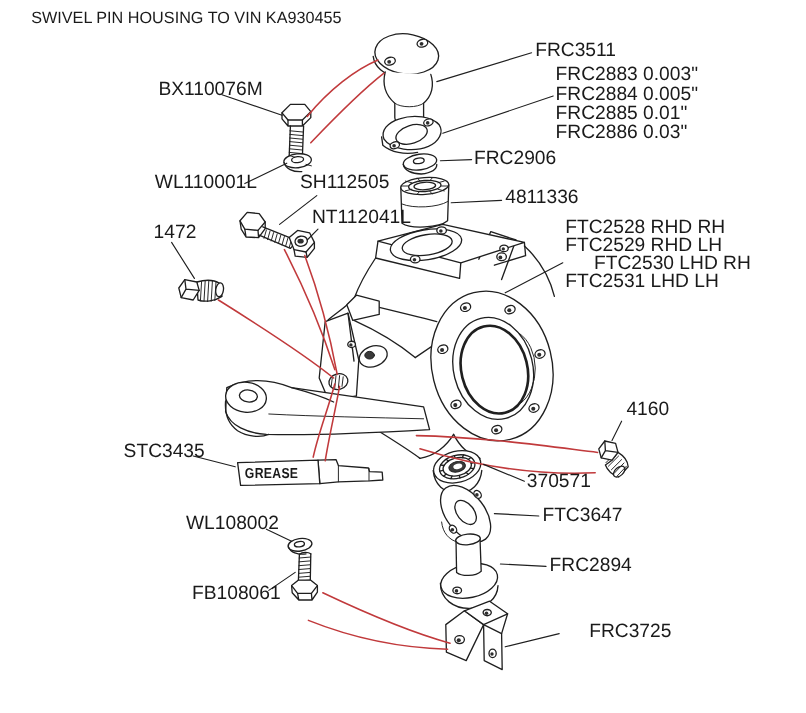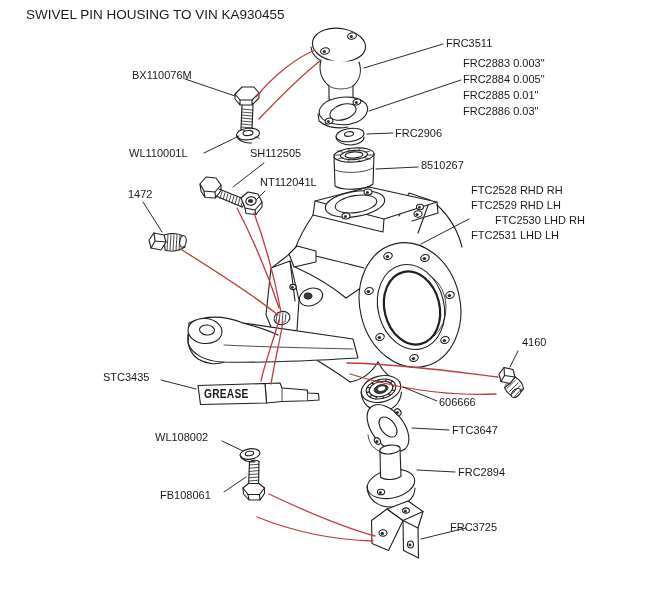--- a/index.html
+++ b/index.html
@@ -14,21 +14,21 @@
   #stage svg{position:absolute;left:0;top:0;}
   svg path,svg ellipse,svg circle,svg line{stroke:var(--line);fill:none;
     stroke-width:1.1;stroke-linecap:round;stroke-linejoin:round;}
   svg .fw{fill:#ffffff;}
   svg .fd{fill:#2e2e2e;stroke:none;}
   svg .fd2{fill:#3a3a3a;stroke:var(--line);stroke-width:.8;}
   svg .thin{stroke-width:.8;}
   svg .thick{stroke-width:2.2;}
   svg .r{stroke:var(--red-leader);stroke-width:1.3;fill:none;}
   svg .ld{stroke:var(--line);stroke-width:.95;fill:none;}
-  .lbl{position:absolute;font-size:11px;line-height:14px;color:var(--text);
+  .lbl{position:absolute;font-size:16px;line-height:14px;color:var(--text);
        white-space:nowrap;}
   .title-lbl{position:absolute;font-size:13.5px;color:var(--text);white-space:nowrap;}
   .grease-lbl{position:absolute;font-size:12px;font-weight:bold;color:var(--text);
        letter-spacing:.3px;transform:scaleX(.85);transform-origin:left top;white-space:nowrap;}
 </style>
 </head>
 <body>
 
 <div id="stage">
 
@@ -289,31 +289,31 @@
 <div class="lbl" style="left:238px;top:146px">SH112505</div>
 <div class="lbl" style="left:248px;top:175px">NT112041L</div>
 <div class="lbl" style="left:116px;top:187px">1472</div>
 
 <div class="lbl" style="left:434px;top:36px">FRC3511</div>
 <div class="lbl" style="left:451px;top:56px">FRC2883 0.003"</div>
 <div class="lbl" style="left:451px;top:72px">FRC2884 0.005"</div>
 <div class="lbl" style="left:451px;top:88px">FRC2885 0.01"</div>
 <div class="lbl" style="left:451px;top:104px">FRC2886 0.03"</div>
 <div class="lbl" style="left:383px;top:126px">FRC2906</div>
-<div class="lbl" style="left:409px;top:158px">8510267</div>
+<div class="lbl" style="left:409px;top:158px">4811336</div>
 
 <div class="lbl" style="left:459px;top:183px">FTC2528 RHD RH</div>
 <div class="lbl" style="left:459px;top:198px">FTC2529 RHD LH</div>
 <div class="lbl" style="left:483px;top:213px">FTC2530 LHD RH</div>
 <div class="lbl" style="left:459px;top:228px">FTC2531 LHD LH</div>
 
 <div class="lbl" style="left:510px;top:335px">4160</div>
 <div class="lbl" style="left:91px;top:370px">STC3435</div>
 <div class="grease-lbl" style="left:192px;top:387px">GREASE</div>
 
-<div class="lbl" style="left:427px;top:395px">606666</div>
+<div class="lbl" style="left:427px;top:395px">370571</div>
 <div class="lbl" style="left:440px;top:423px">FTC3647</div>
 <div class="lbl" style="left:143px;top:430px">WL108002</div>
 <div class="lbl" style="left:446px;top:465px">FRC2894</div>
 <div class="lbl" style="left:148px;top:488px">FB108061</div>
-<div class="lbl" style="left:438px;top:520px">FRC3725</div>
+<div class="lbl" style="left:479px;top:520px">FRC3725</div>
 
 </div>
 
 </body></html>

